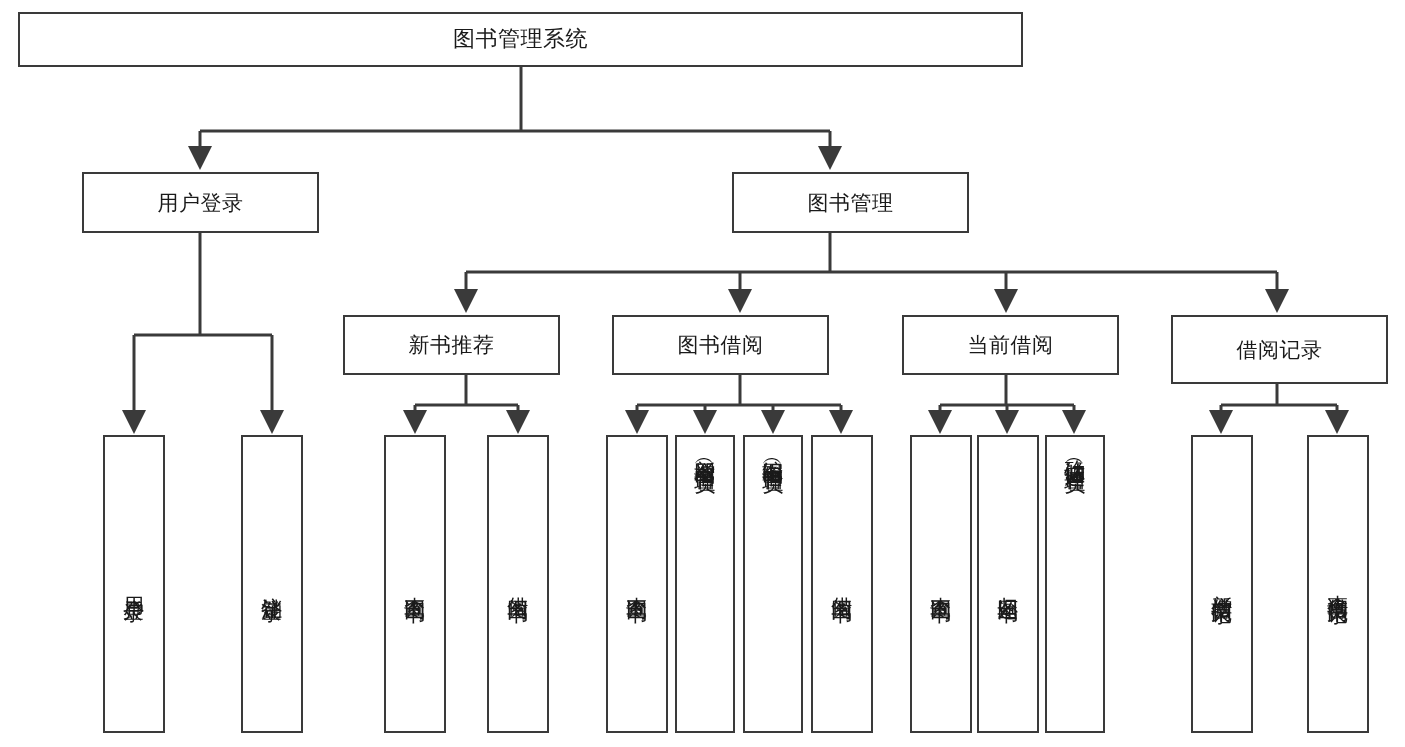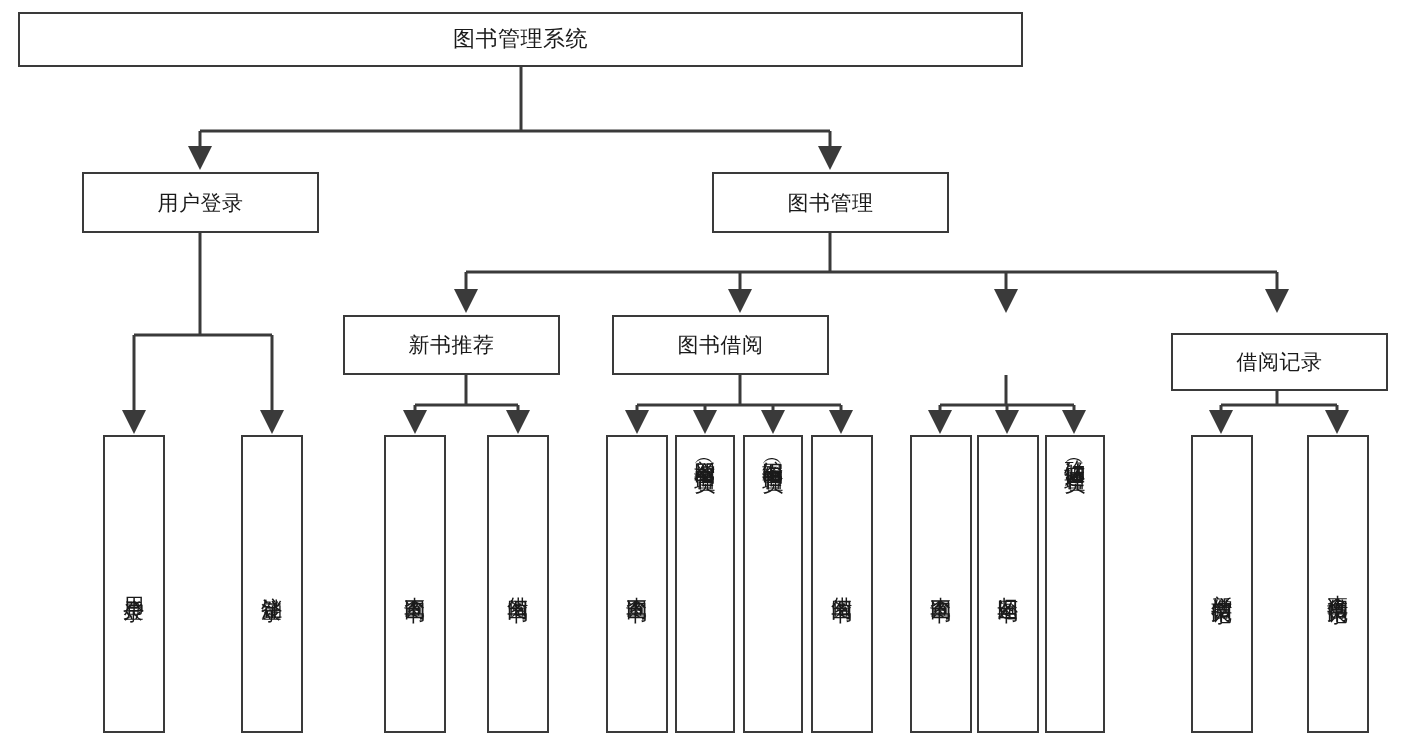--- a/index.html
+++ b/index.html
@@ -132,31 +132,34 @@
     </g>
   </svg>
 
   <div class="node root" style="left:18px; top:12px; width:1005px; height:55px;">
     <span class="label">图书管理系统</span>
   </div>
 
   <div class="node" style="left:82px; top:172px; width:237px; height:61px;">
     <span class="label">用户登录</span>
   </div>
-  <div class="node" style="left:712px; top:172px; width:237px; height:61px;">
+  <div class="node" style="left:732px; top:172px; width:237px; height:61px;">
     <span class="label">图书管理</span>
   </div>
 
   <div class="node" style="left:343px; top:315px; width:217px; height:60px;">
     <span class="label">新书推荐</span>
   </div>
   <div class="node" style="left:612px; top:315px; width:217px; height:60px;">
     <span class="label">图书借阅</span>
   </div>
-  <div class="node" style="left:1171px; top:333px; width:217px; height:58px;">
+  <div class="node" style="left:902px; top:315px; width:217px; height:60px;">
+    <span class="label">当前借阅</span>
+  </div>
+  <div class="node" style="left:1171px; top:315px; width:217px; height:69px;">
     <span class="label">借阅记录</span>
   </div>
 
   <div class="node vert centered" style="left:103px; top:435px; width:62px; height:298px;">
     <span class="label">用户登录</span>
   </div>
   <div class="node vert centered" style="left:241px; top:435px; width:62px; height:298px;">
     <span class="label">注销登录</span>
   </div>
 

